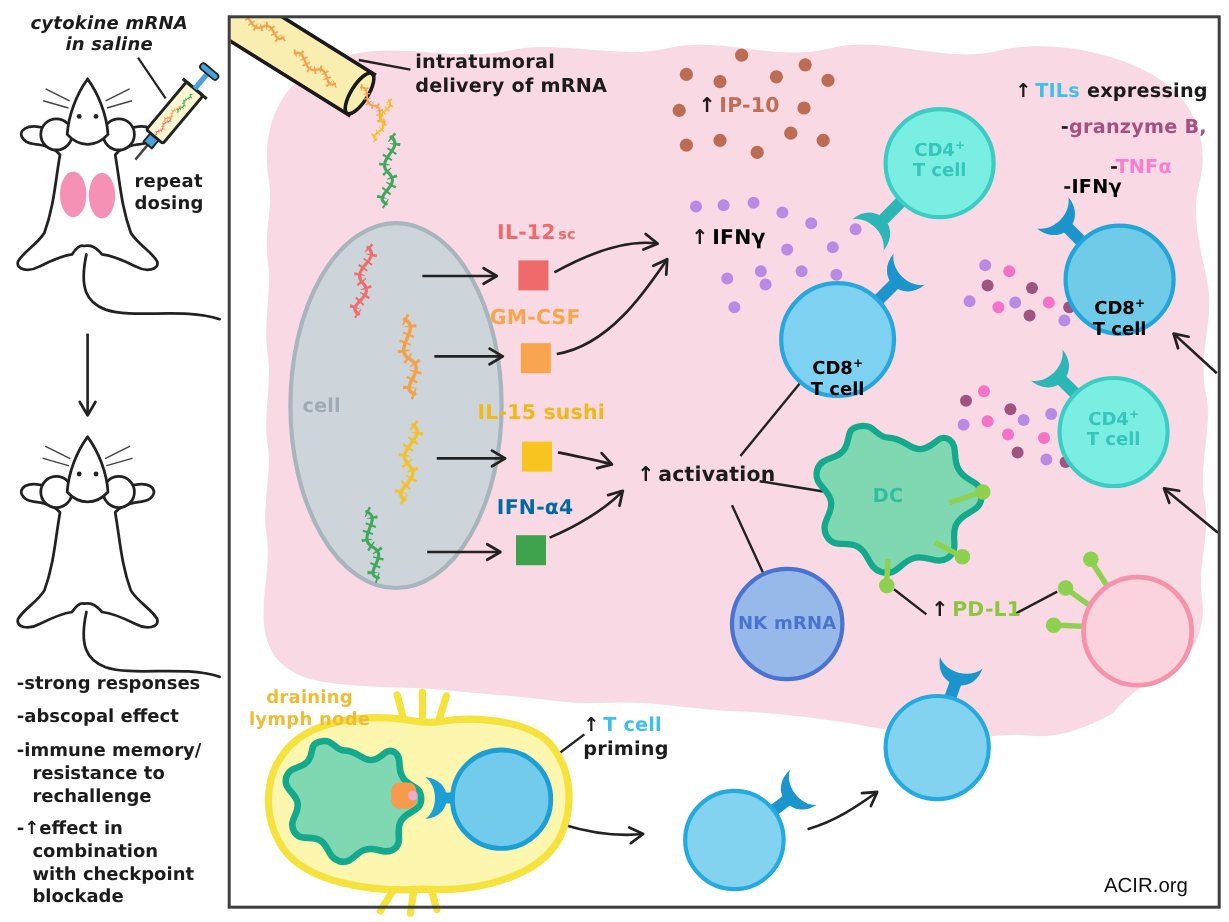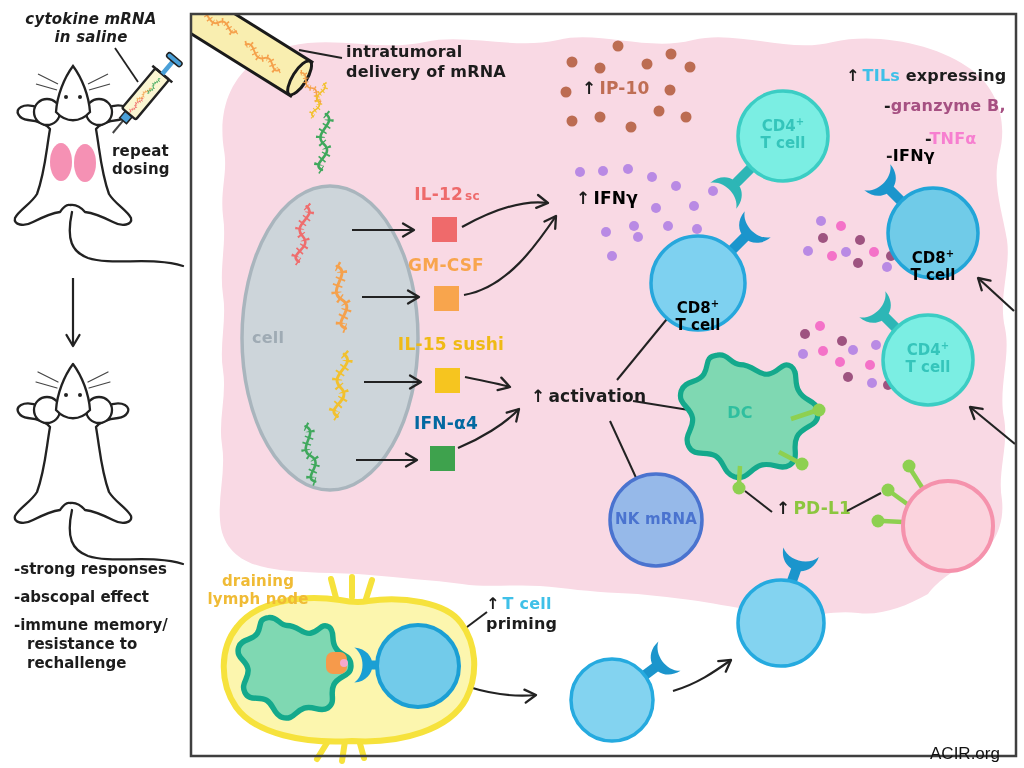--- a/index.html
+++ b/index.html
@@ -355,20 +355,24 @@
 in saline</div>
 <div class="lbl hand sm preline" style="left:112px;top:142px;">repeat
 dosing</div>
 
 <div class="outcomes">
   <div class="item">-strong responses</div>
   <div class="item">-abscopal effect</div>
   <div class="item">-immune memory/
 resistance to
 rechallenge</div>
+  <div class="item">-↑effect in
+combination
+with checkpoint
+blockade</div>
 </div>
 
 <div class="lbl hand md preline" style="left:346px;top:42px;">intratumoral
 delivery of mRNA</div>
 
 <div class="lbl hand md c-cell" style="left:252px;top:328px;">cell</div>
 
 <div class="lbl hand lg ctr c-il12" style="left:402px;top:184px;width:90px;">
   <span>IL-12</span><span class="suf">sc</span>
 </div>
@@ -429,13 +433,13 @@
 <div class="lbl hand md ctr c-dc" style="left:720px;top:403px;width:40px;">DC</div>
 
 <div class="lbl hand sm preline ctr c-lymph" style="left:198px;top:558px;width:120px;margin-top:14px;">draining
 lymph node</div>
 
 <div class="lbl hand md" style="left:486px;top:594px;">
   <span class="arrowglyph">↑</span><span class="c-tils">T cell</span><br>
   <span>priming</span>
 </div>
 
-<div class="lbl credit" style="left:920px;top:728px;width:90px;text-align:center;margin-top:16px;">ACIR.org</div>
+<div class="lbl credit" style="left:920px;top:728px;width:90px;text-align:left;">ACIR.org</div>
 
 </body></html>

